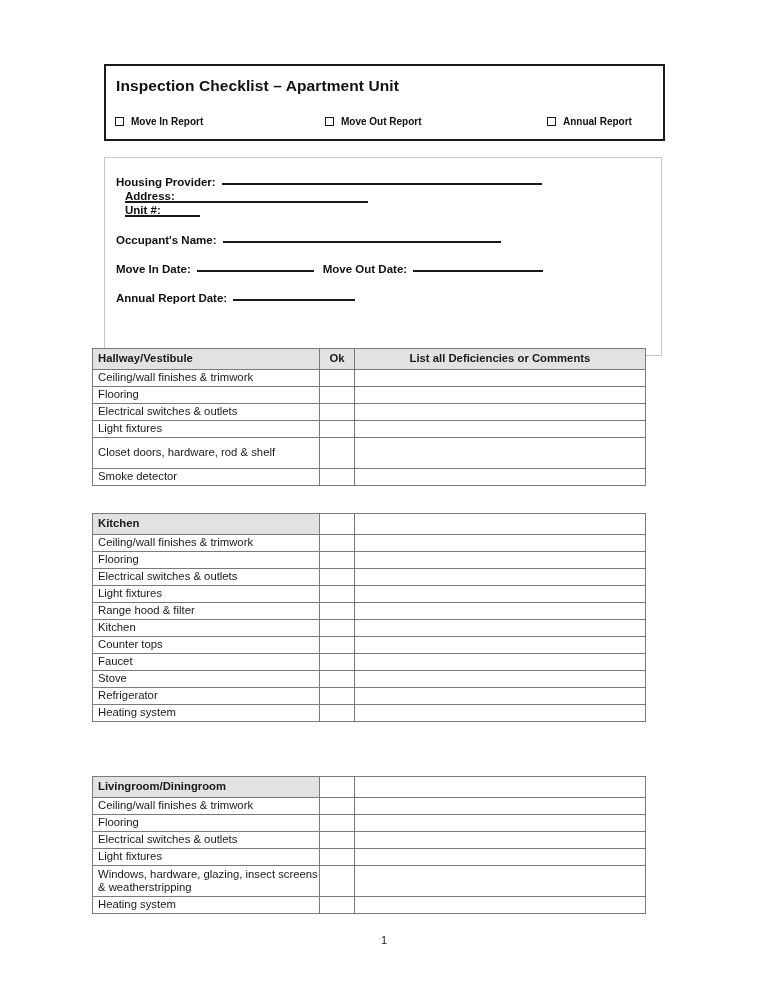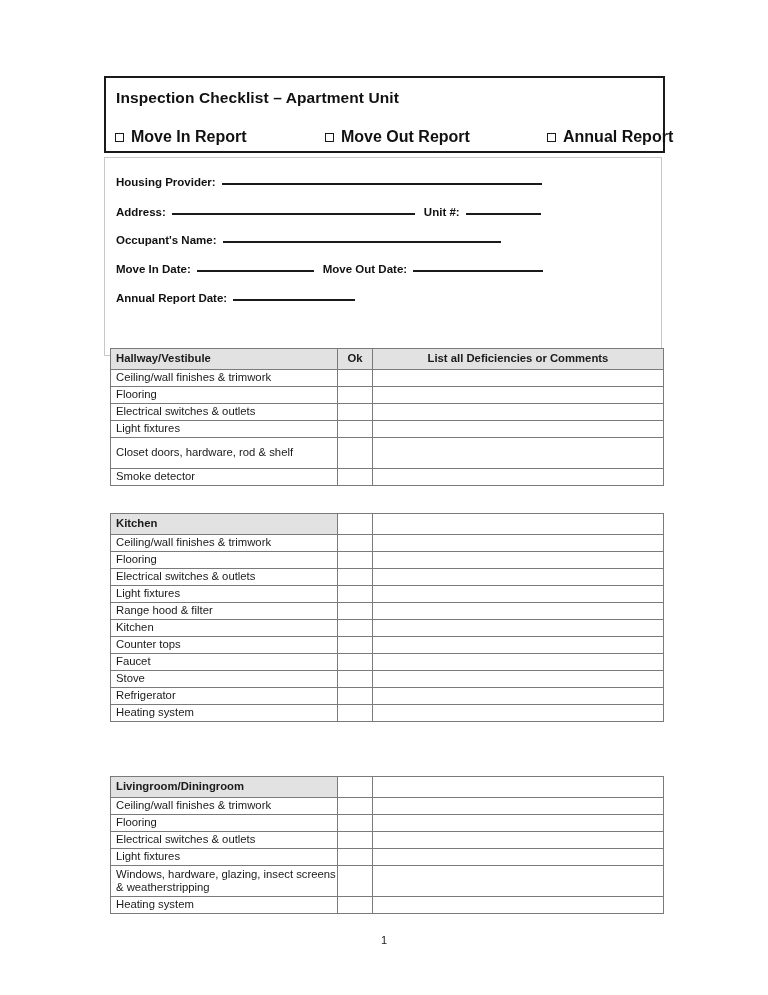--- a/index.html
+++ b/index.html
@@ -26,21 +26,20 @@
   
   .title-box {
     position: absolute;
     left: 104px;
     top: 64px;
     width: 561px;
     height: 77px;
     border: 2px solid #1a1a1a;
     box-sizing: border-box;
     background: #ffffff;
-    margin-top: 12px;
   }
   .title-text {
     position: absolute;
     left: 10px;
     top: 11px;
     font-size: 15.5px;
     font-weight: bold;
     letter-spacing: 0.1px;
     color: #111111;
   }
@@ -49,21 +48,21 @@
     left: 0;
     top: 50px;
     width: 100%;
     height: 22px;
   }
   .report-opt {
     position: absolute;
     display: flex;
     align-items: center;
     gap: 7px;
-    font-size: 16px;
+    font-size: 10px;
     font-weight: bold;
     color: #111111;
     white-space: nowrap;
   }
   .report-opt.o0 { left: 9px; }
   .report-opt.o1 { left: 219px; }
   .report-opt.o2 { left: 441px; }
   .cbx {
     width: 9px;
     height: 9px;
@@ -100,29 +99,29 @@
     display: inline-block;
     border-bottom: 2px solid #1a1a1a;
     height: 0;
     margin-left: 6px;
     position: relative;
     top: -1px;
   }
   .field-row .lbl2 { margin-left: 9px; }
 
   .f0 { top: 18px; }
-  .f1 { top: 48px; }
+  .f1 { top: 32px; flex-direction: column; }
   .f2 { top: 76px; }
   .f3 { top: 105px; }
   .f4 { top: 134px; }
 
   
   .tbl {
     position: absolute;
-    left: 110px;
+    left: 92px;
     width: 554px;
     border-collapse: collapse;
     table-layout: fixed;
     background: #000000;
   }
   .tbl td, .tbl th {
     border: 1px solid #7a7a7a;
     padding: 0 0 0 5px;
     font-size: 11.3px;
     font-weight: normal;

